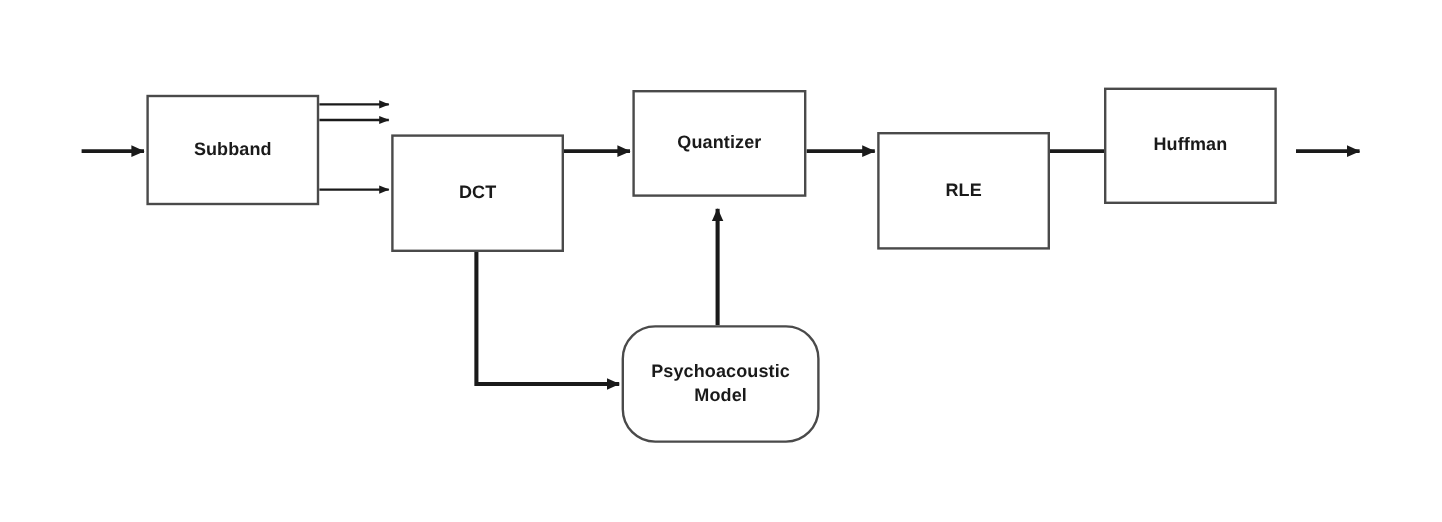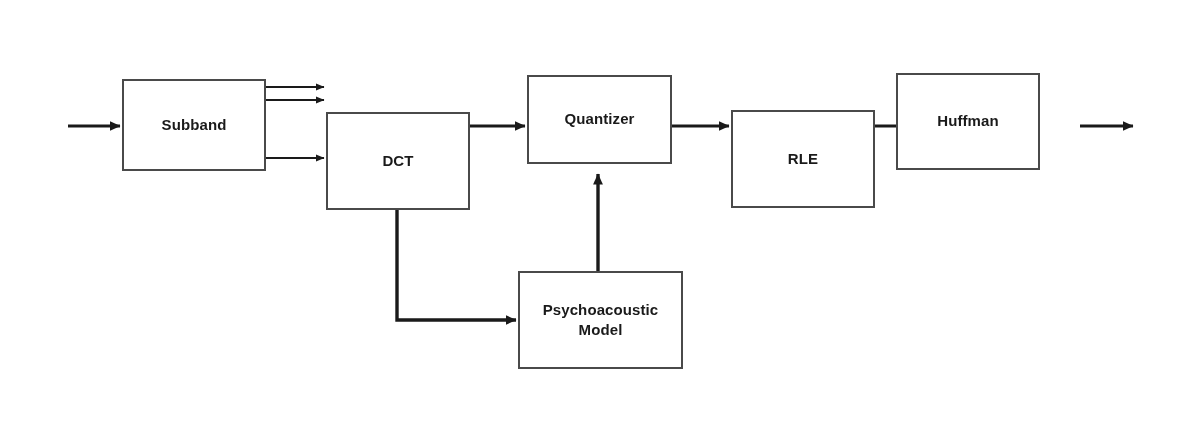--- a/index.html
+++ b/index.html
@@ -97,22 +97,22 @@
   </div>
 
   <div class="node-box" style="left:527px; top:75px; width:145px; height:89px;">
     <span class="node-label">Quantizer</span>
   </div>
 
   <div class="node-box" style="left:731px; top:74px; width:144px; height:98px;margin-top:36px;">
     <span class="node-label">RLE</span>
   </div>
 
-  <div class="node-box" style="left:896px; top:73px; width:144px; height:97px;justify-content:center;">
+  <div class="node-box" style="left:920px; top:73px; width:144px; height:97px;justify-content:center;">
     <span class="node-label">Huffman</span>
   </div>
 
-  <div class="node-box" style="left:518px; top:271px; width:165px; height:98px;">
+  <div class="node-box" style="left:518px; top:271px; width:165px; height:98px;border-radius:28px;">
     <span class="node-label two-line">Psychoacoustic
 Model</span>
   </div>
 
 </div>
 
 </body></html>

